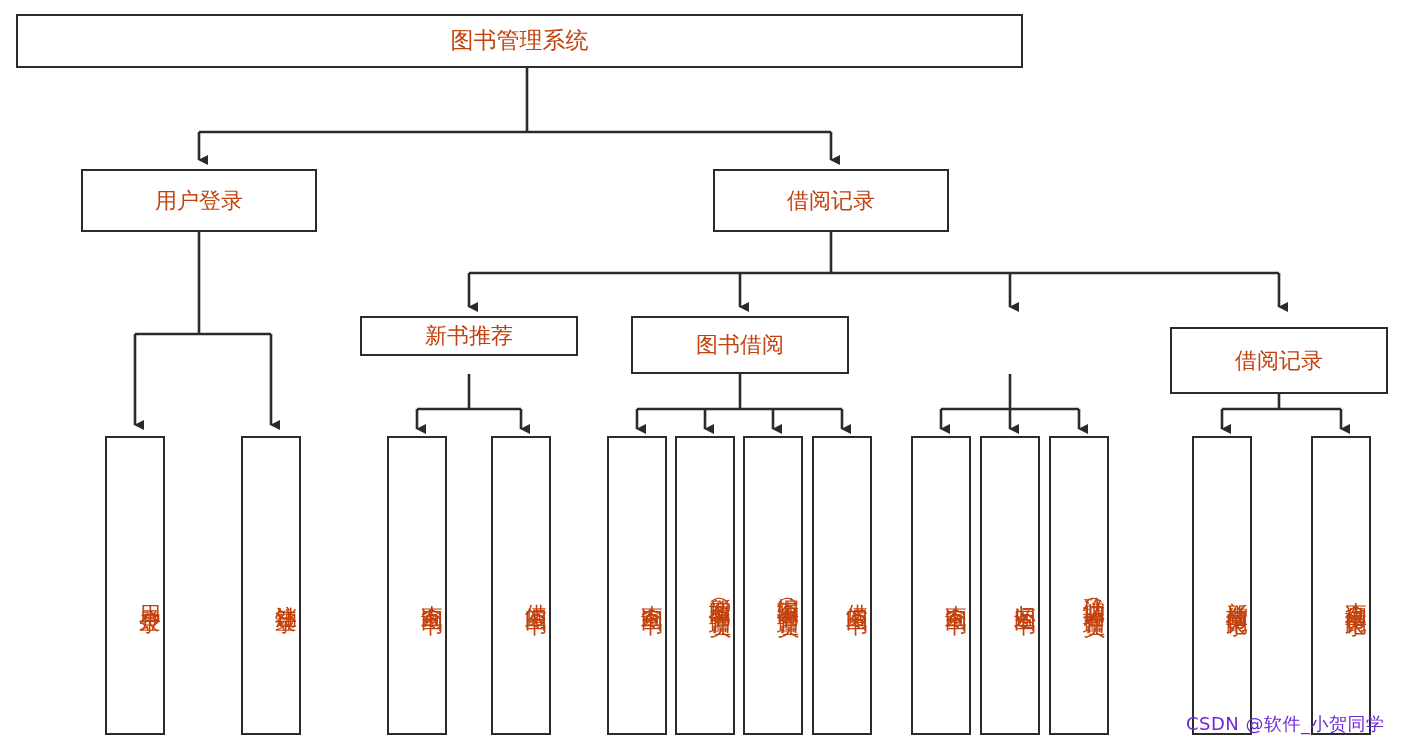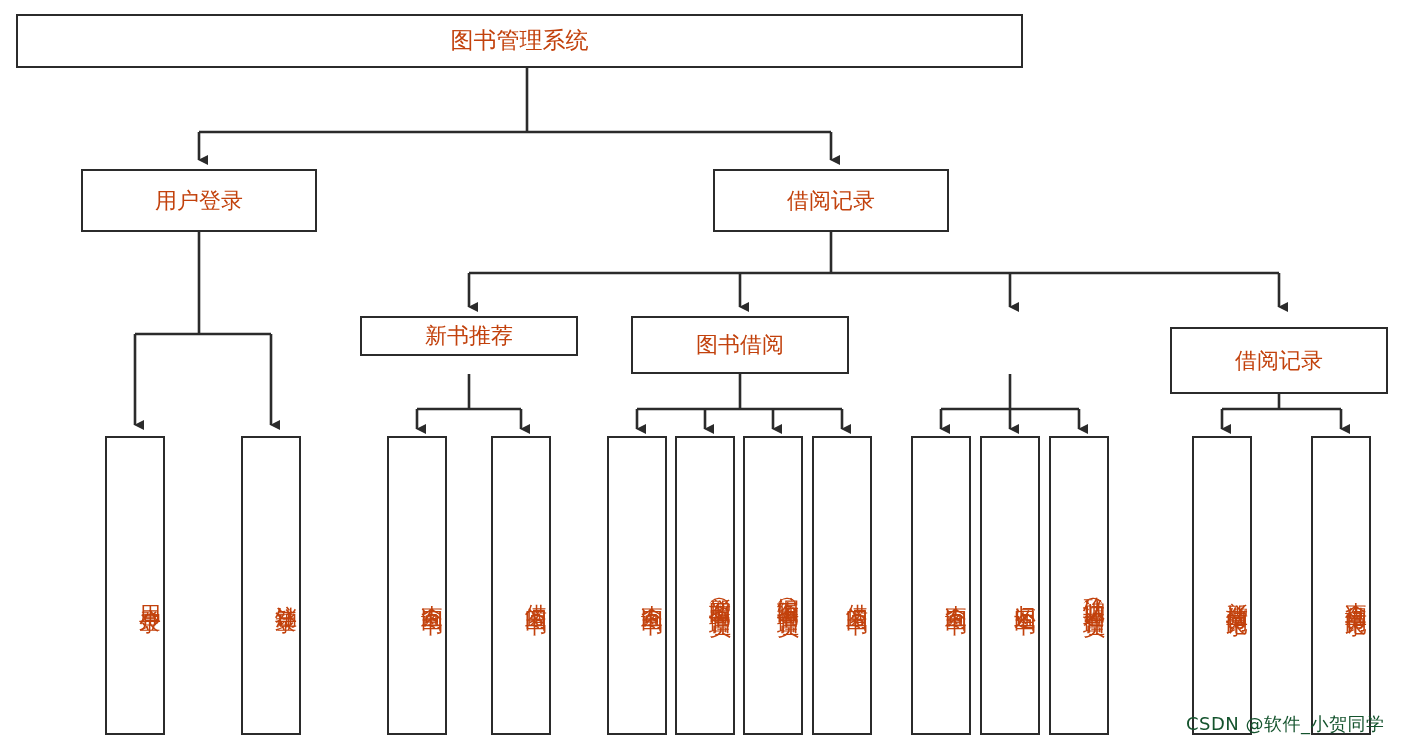--- a/index.html
+++ b/index.html
@@ -40,21 +40,21 @@
     writing-mode:vertical-rl;
     text-orientation:upright;
     display:block;
     white-space:normal;
     max-height:100%;
   }
   .watermark{
     position:absolute;
     left:1186px;top:712px;
     font-size:18px;
-    color:#14532d;
+    color:#6d28d9;
     white-space:nowrap;
     z-index:3;
     letter-spacing:0.5px;
   }
 </style>
 </head>
 <body>
 
 <div id="diagram">
 

